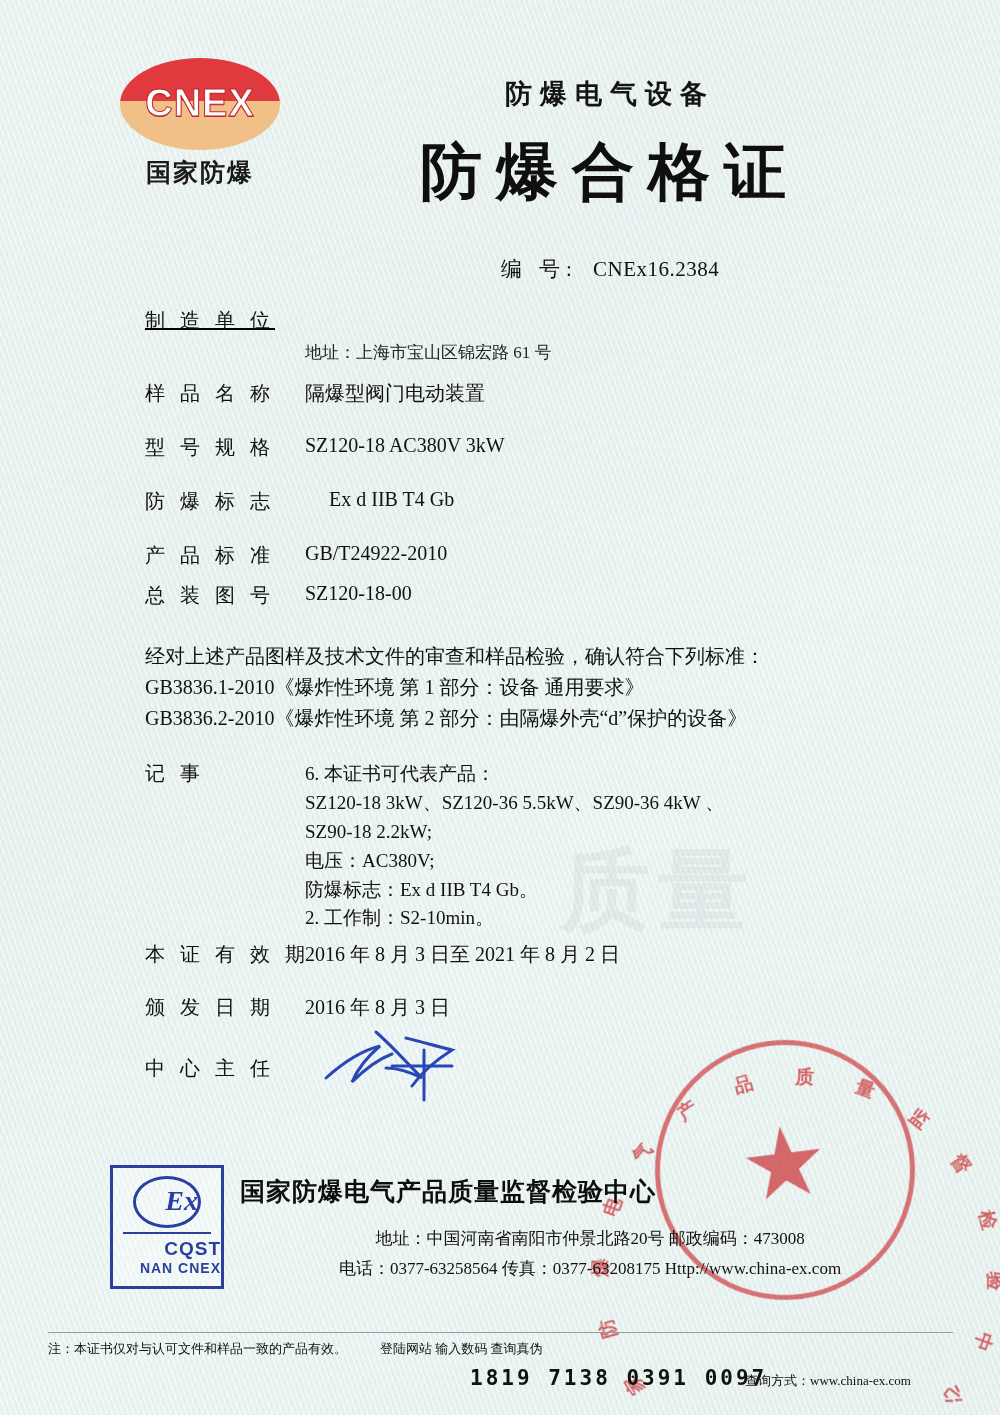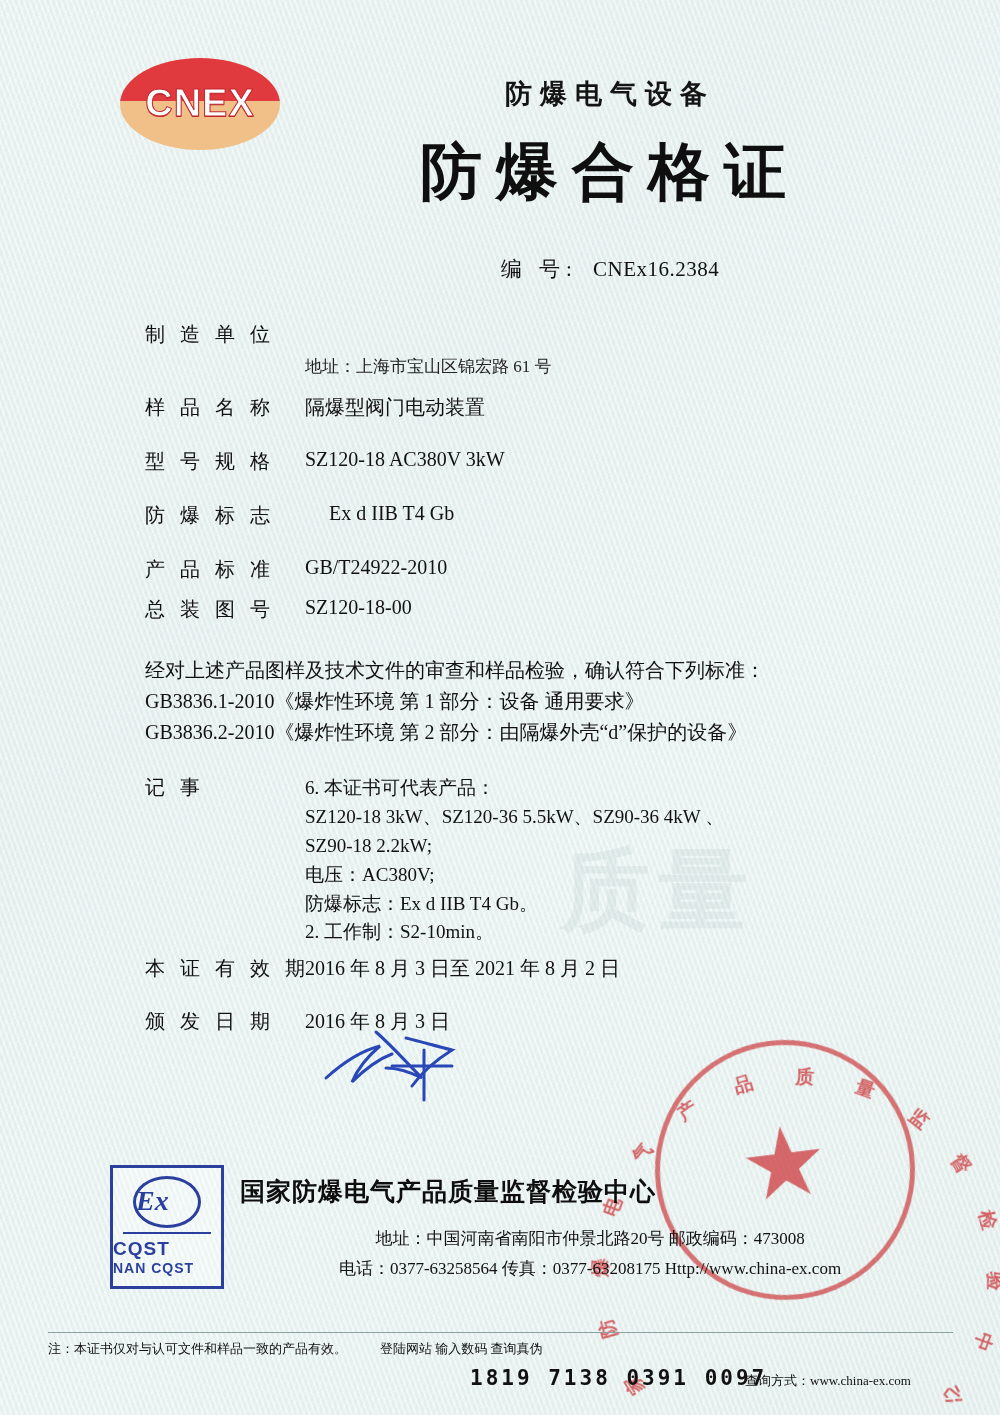--- a/index.html
+++ b/index.html
@@ -140,21 +140,21 @@
     font-size: 20px;
     color: #111;
     padding-left: 35px;
   }
   .sub {
     font-size: 17px;
     color: #222;
     padding-left: 35px;
     margin-left: 270px;
   }
-  .r-manu { margin-top: 16px; }
+  .r-manu { margin-top: 2px; text-decoration: underline; }
   .r-addr { margin-top: 7px; }
   .r-sample { margin-top: 16px; }
   .r-model { margin-top: 27px; }
   .r-mark { margin-top: 27px; gap: 24px; }
   .r-std { margin-top: 27px; }
   .r-draw { margin-top: 13px; }
 
   .statement {
     margin-top: 32px;
     margin-left: 145px;
@@ -235,21 +235,21 @@
     top: 1165px;
     width: 1000px;
   }
   .ex-badge {
     position: absolute;
     left: 110px;
     top: 0;
     width: 108px;
     height: 118px;
     border: 3px solid #2b3f9e;
-    text-align: left;
+    text-align: right;
     background: rgba(255,255,255,0.35);
   }
   .ex-badge .ex-circle {
     margin: 8px auto 2px;
     width: 62px;
     height: 46px;
     border: 3px solid #2b3f9e;
     border-radius: 50%;
     font-family: "Liberation Serif", serif;
     font-style: italic;
@@ -366,20 +366,21 @@
 <div class="page">
   <div class="inner">
 
     <div class="watermark">质量</div>
 
     <div class="header">
       <div class="logo-block">
         <div class="logo-oval">
           <div class="cnex">CNEX</div>
         </div>
+        <div class="logo-caption">国家防爆</div>
       </div>
       <div class="title-block">
         <div class="title-small">防爆电气设备</div>
         <div class="title-big">防爆合格证</div>
       </div>
     </div>
 
     <div class="serial-row">
       <span class="serial-label">编 号:</span>
       <span class="serial-value">CNEx16.2384</span>
@@ -441,20 +442,23 @@
       <div class="row r-valid">
         <div class="lbl">本 证 有 效 期</div>
         <div class="val">2016 年 8 月 3 日至 2021 年 8 月 2 日</div>
       </div>
 
       <div class="row r-issue">
         <div class="lbl">颁 发 日 期</div>
         <div class="val">2016 年 8 月 3 日</div>
       </div>
 
+      <div class="row r-director">
+        <div class="lbl">中 心 主 任</div>
+      </div>
 
     </div>
 
     <svg class="signature" viewBox="0 0 170 90">
       <path d="M8,58 C28,40 46,30 62,26 C50,36 40,48 34,62 C44,52 58,40 74,34" stroke="#2a47b8" stroke-width="3" fill="none" stroke-linecap="round"></path>
       <path d="M58,12 C74,26 88,42 104,58 C92,52 80,48 68,48" stroke="#2a47b8" stroke-width="3" fill="none" stroke-linecap="round"></path>
       <path d="M88,18 C104,22 118,26 134,30 C118,40 104,52 94,66" stroke="#2a47b8" stroke-width="3" fill="none" stroke-linecap="round"></path>
       <path d="M74,46 C94,46 114,46 134,46" stroke="#2a47b8" stroke-width="3" fill="none" stroke-linecap="round"></path>
       <path d="M106,30 C106,48 106,64 106,80" stroke="#2a47b8" stroke-width="3" fill="none" stroke-linecap="round"></path>
     </svg>
@@ -479,21 +483,21 @@
           <span style="transform: translate(-50%, 0px) rotate(117deg) translateY(-105px); transform-origin: 50% 105px;">中</span>
           <span style="transform: translate(-50%, 0px) rotate(135deg) translateY(-105px); transform-origin: 50% 105px;">心</span>
         </div>
     </div>
 
     <div class="footer">
       <div class="ex-badge">
         <div class="ex-circle">Ex</div>
         <div class="ex-line"></div>
         <div class="ex-t1">CQST</div>
-        <div class="ex-t2">NAN CQST</div>
+        <div class="ex-t2">NAN CNEX</div>
       </div>
       <div class="org-name">国家防爆电气产品质量监督检验中心</div>
       <div class="org-addr">地址：中国河南省南阳市仲景北路20号   邮政编码：473008</div>
       <div class="org-tel">电话：0377-63258564   传真：0377-63208175   Http://www.china-ex.com</div>
     </div>
 
     <div class="divider"></div>
     <div class="note-left">注：本证书仅对与认可文件和样品一致的产品有效。</div>
     <div class="note-mid">登陆网站 输入数码 查询真伪</div>
     <div class="code">1819 7138 0391 0097</div>

